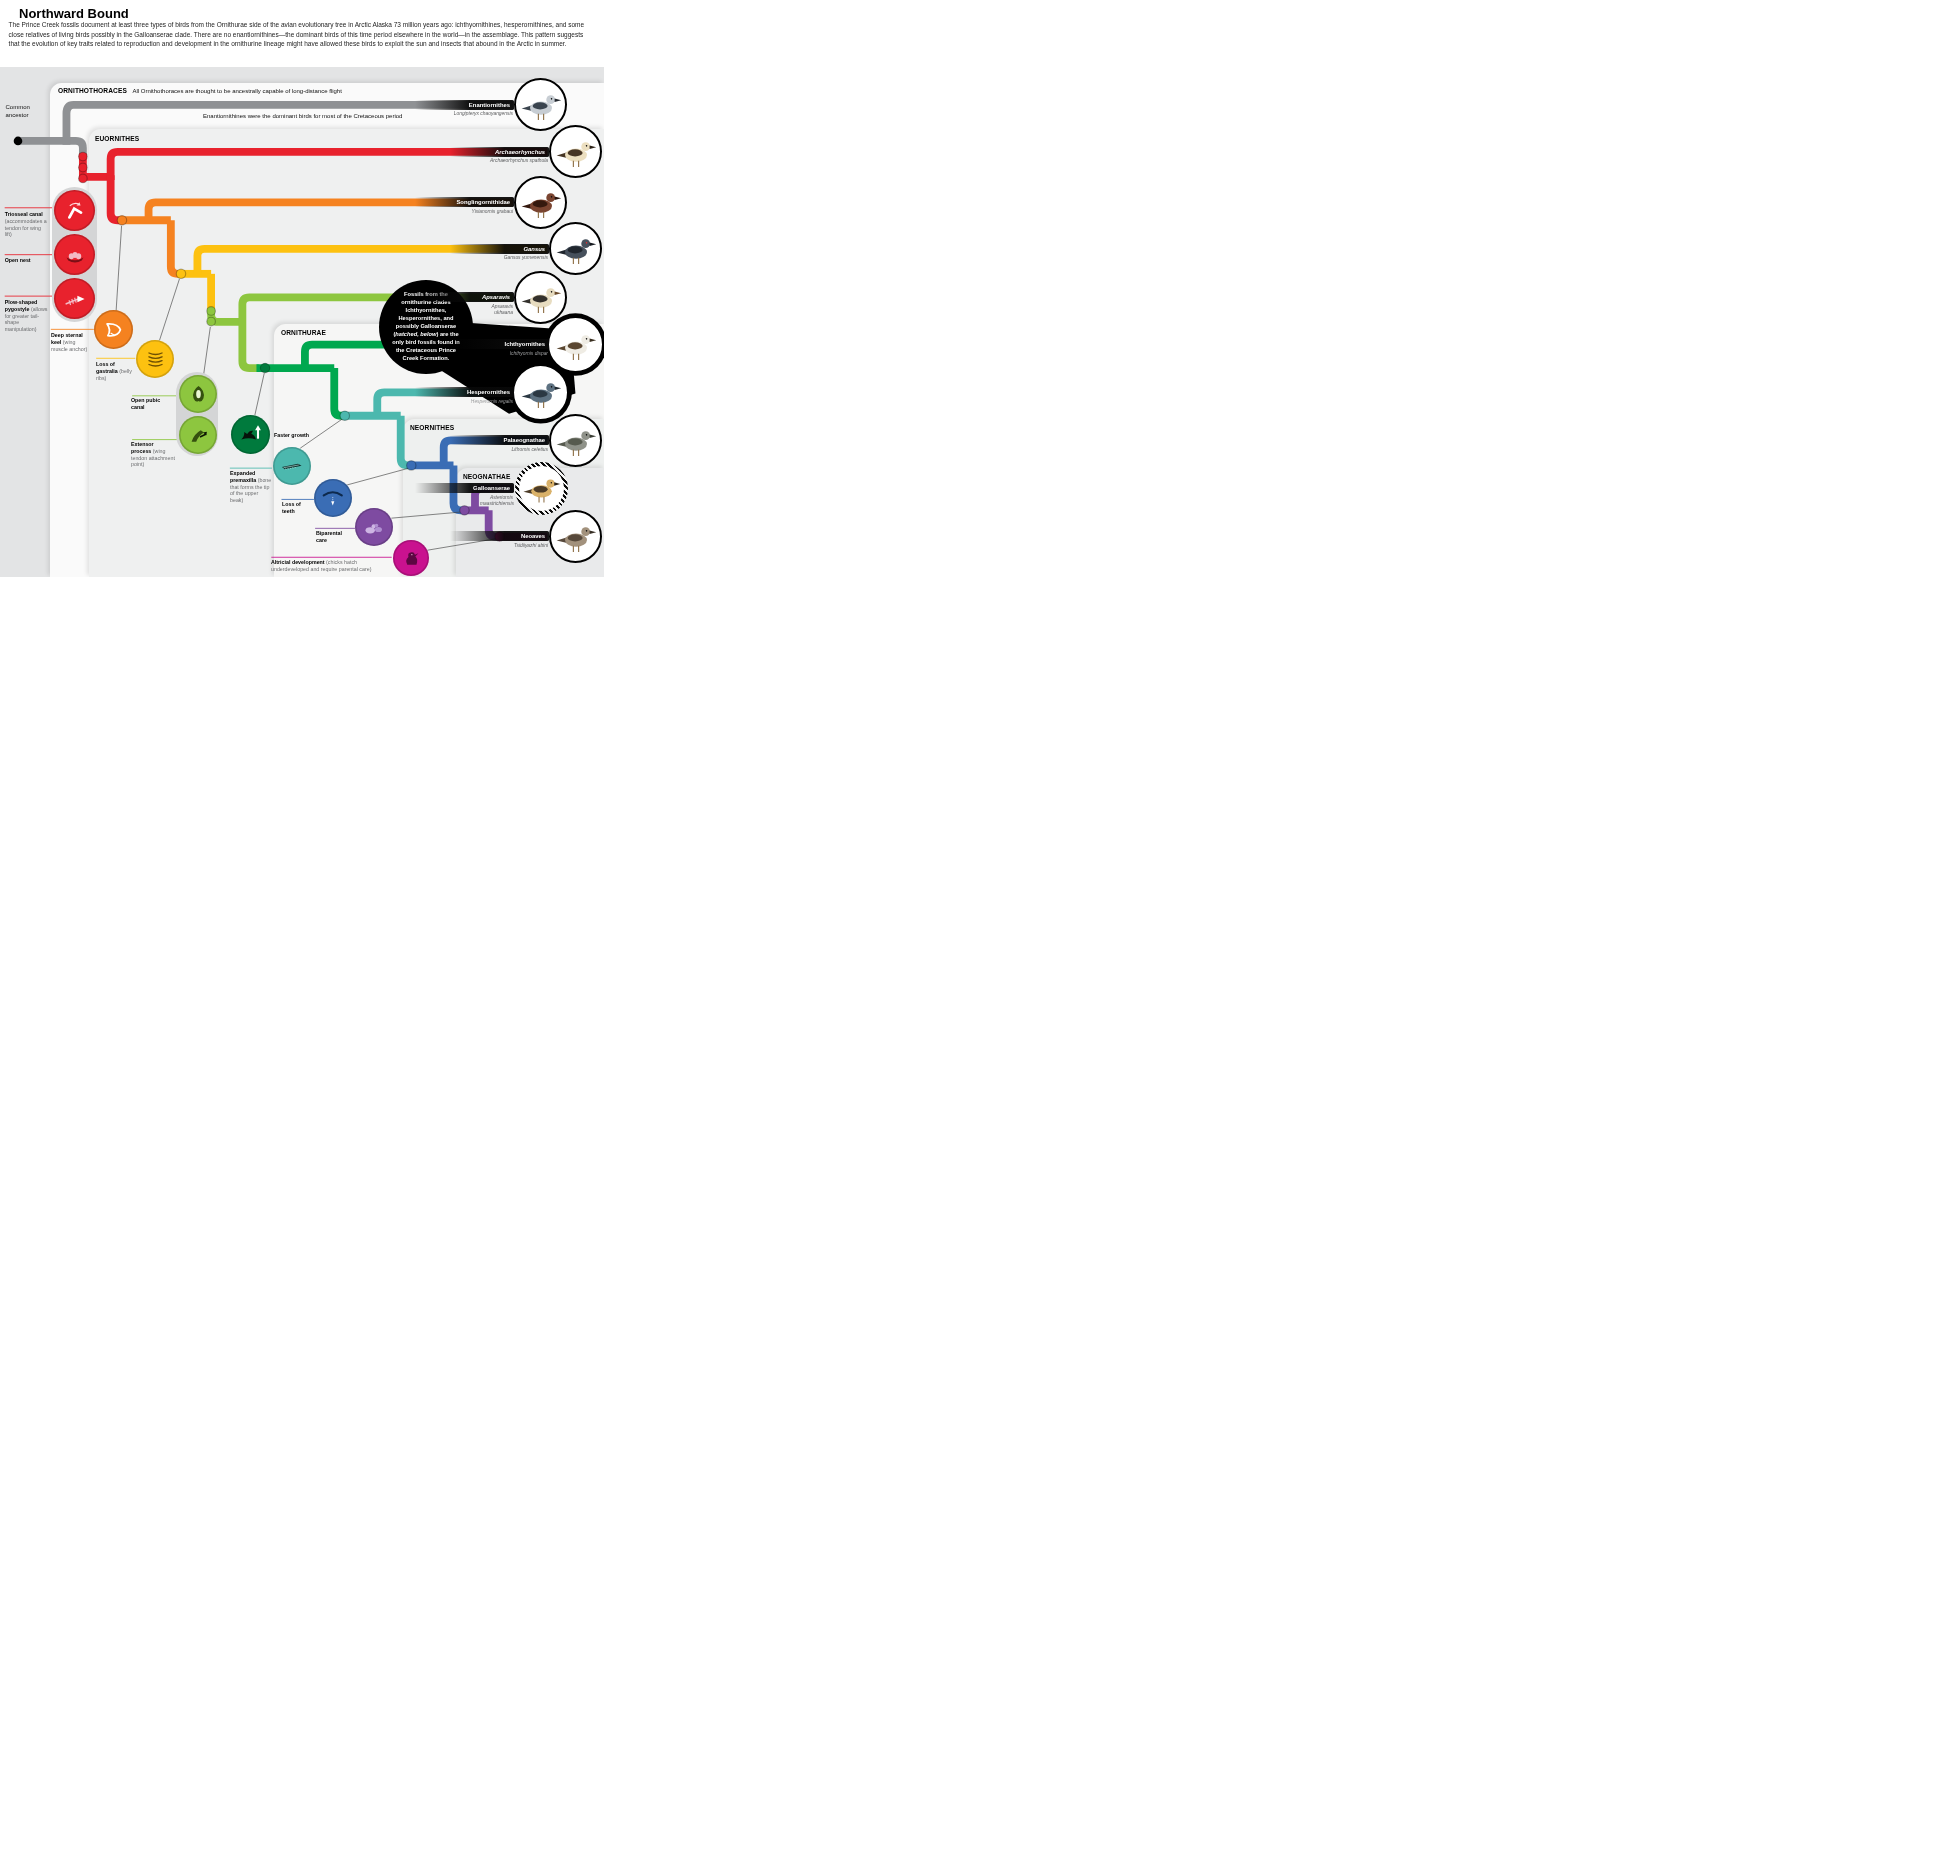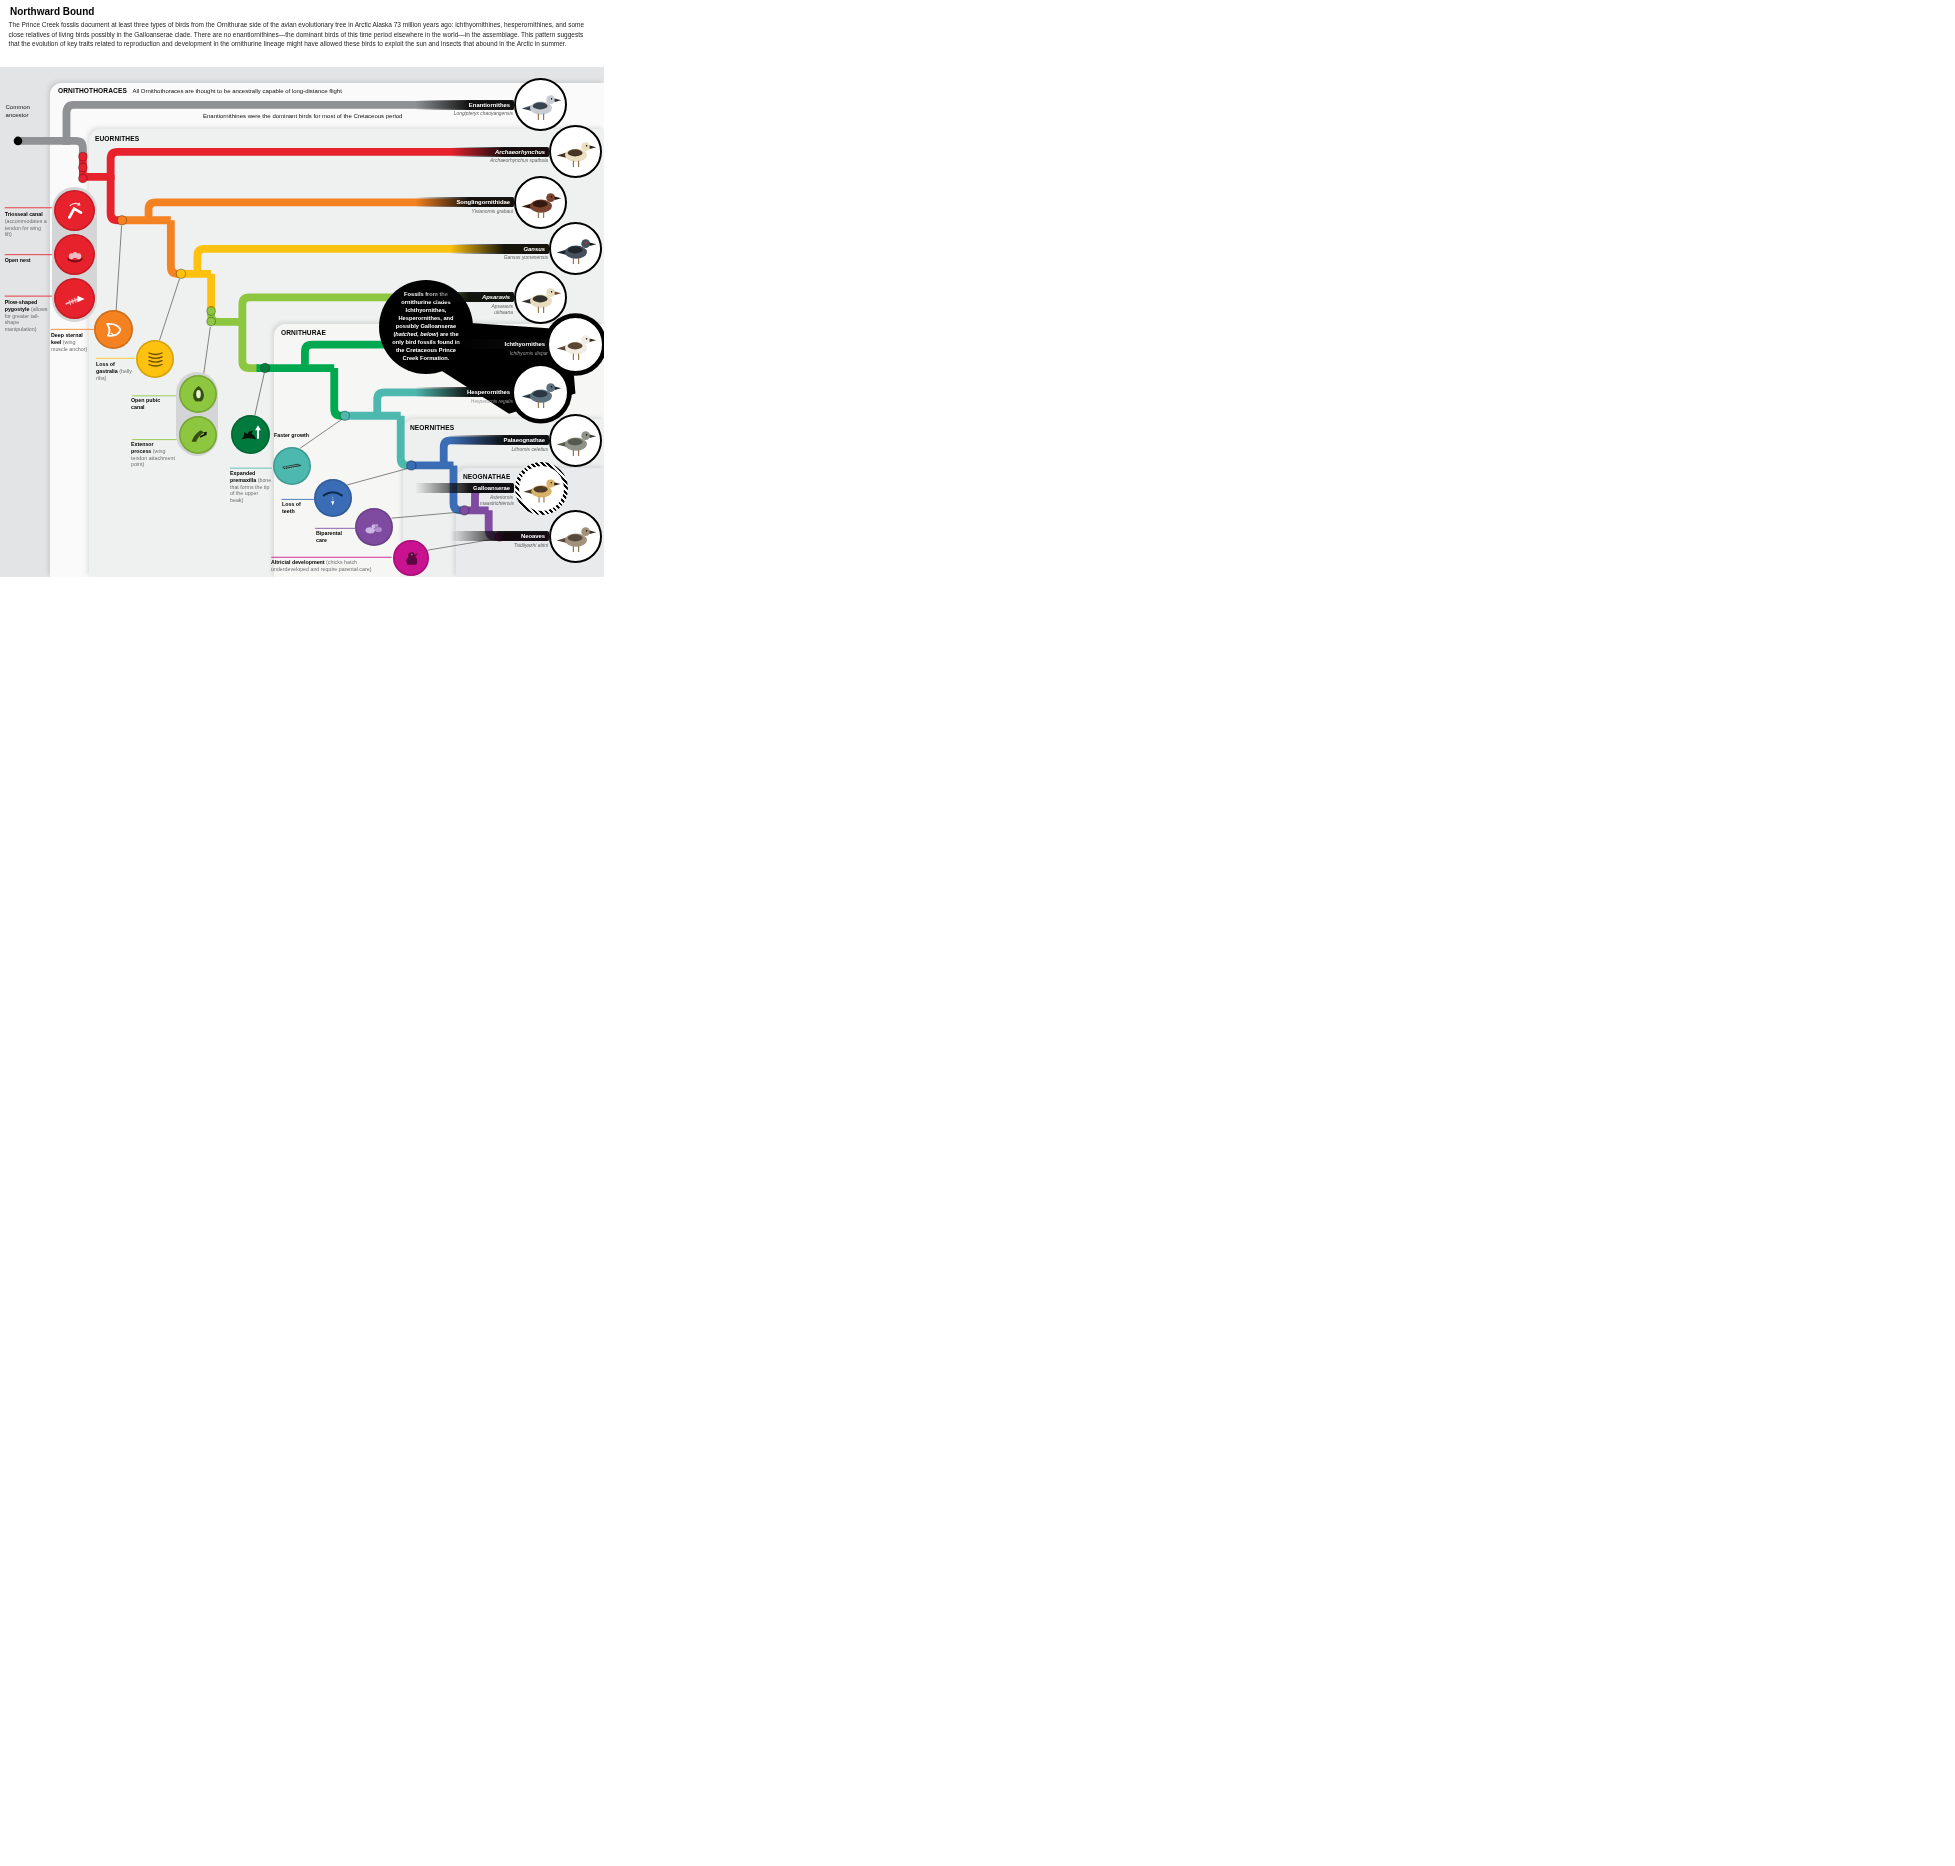--- a/index.html
+++ b/index.html
@@ -1,19 +1,19 @@
 <!DOCTYPE html>
 <html style="font-size:6.3px"><head>
 <meta charset="utf-8">
 <style>
   html,body{margin:0;padding:0;background:#ffffff;font-family:"Liberation Sans", sans-serif;}
   #canvas{position:relative;width:604px;height:577px;background:#e3e4e5;overflow:hidden;}
   
   .header{position:absolute;left:0;top:0;width:604px;height:67px;background:#ffffff;}
-  .title{position:absolute;left:10px;top:5.5px;font-size:10px;font-weight:800;color:#000;}
+  .title{position:absolute;left:19px;top:5.5px;font-size:13px;font-weight:800;color:#000;}
   .intro{position:absolute;left:8.6px;top:20.3px;width:587px;font-size:6.5px;line-height:1.42;color:#1c1c1c;}
   
   .panel{position:absolute;right:0;bottom:0;border-top-left-radius:11.7px;box-shadow:-2px -2px 4.7px rgba(0,0,0,0.10);}
   .panel-label{position:absolute;font-weight:800;font-size:6.6px;color:#000;letter-spacing:0.1px;}
   .panel-note{font-weight:400;font-size:6px;color:#111;letter-spacing:0;}
   .free-note{position:absolute;font-size:6px;color:#111;}
   
   .clade-label{position:absolute;height:10.2px;line-height:10.2px;text-align:right;padding-right:3.9px;color:#fff;
     font-weight:700;font-size:5.9px;background:linear-gradient(90deg,rgba(0,0,0,0) 0%,rgba(8,8,8,.94) 55%);
     border-radius:0 1.6px 1.6px 0;box-sizing:border-box;}

